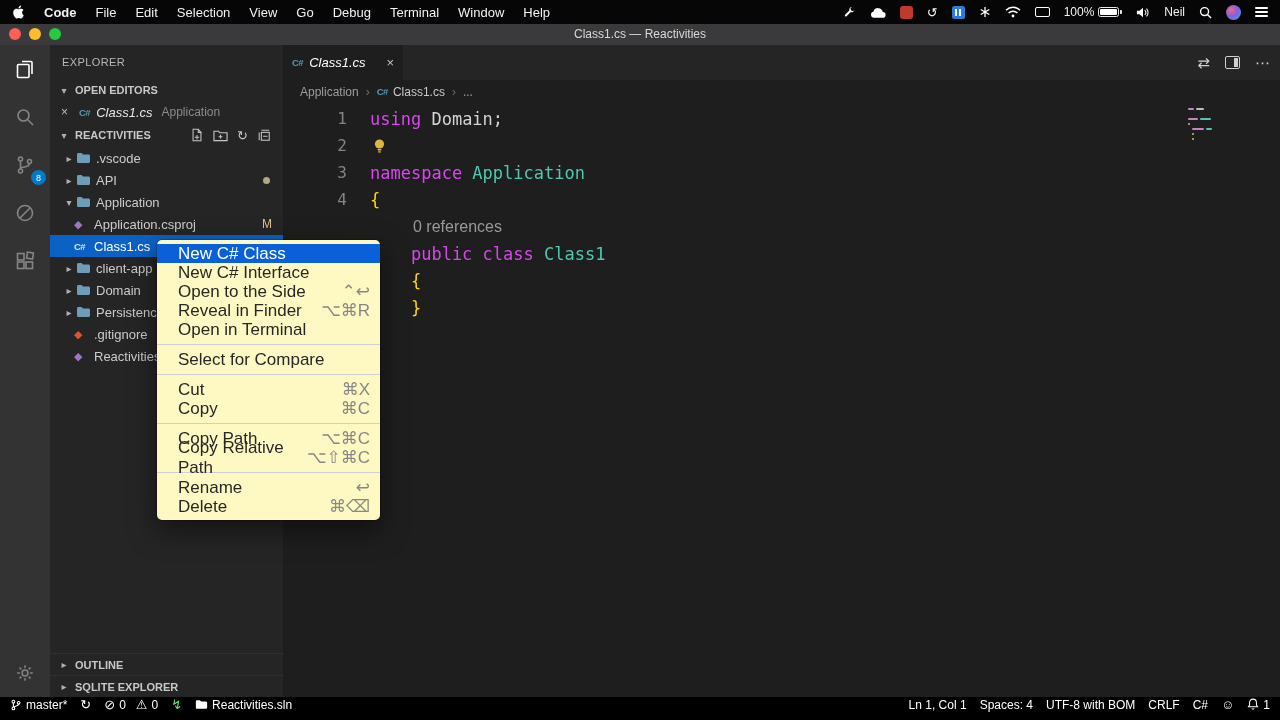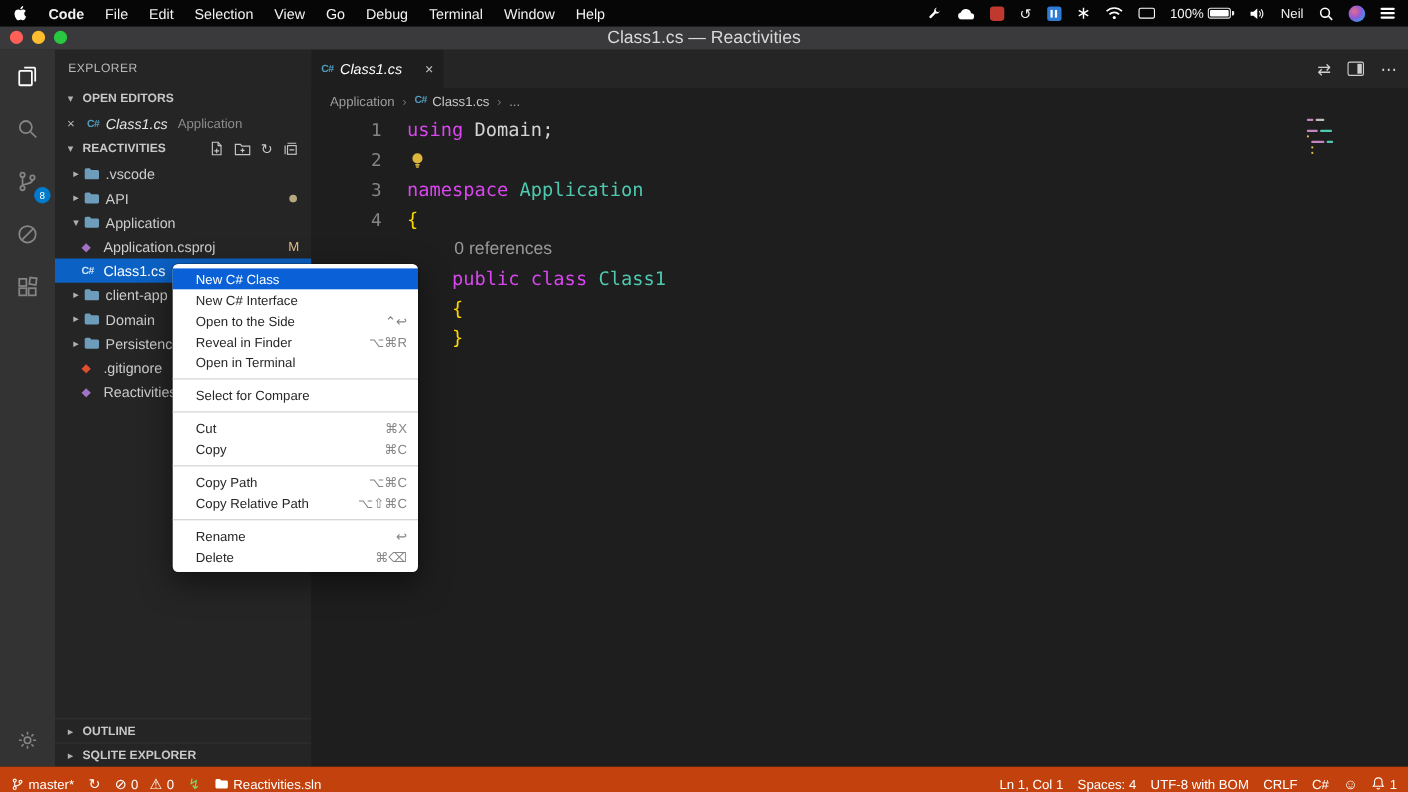--- a/index.html
+++ b/index.html
@@ -25,21 +25,21 @@
   .siri{width:15px;height:15px;border-radius:50%;background:radial-gradient(circle at 35% 35%, #e66a8e, #8e5bd8 45%, #3e96ef 75%, #54c7ca);}
   .cc-lines{display:flex;flex-direction:column;gap:2.5px;}
   .cc-lines i{display:block;width:13px;height:1.5px;background:#fff;border-radius:1px;}
   .glyph13{font-size:13px;}
 
   
   .titlebar{position:absolute;top:24px;left:0;right:0;height:21px;background:#3a3a3c;z-index:15;}
   .traffic{position:absolute;left:9px;top:4px;display:flex;gap:8px;}
   .tl{width:12px;height:12px;border-radius:50%;}
   .tl.red{background:#ff5f57}.tl.yellow{background:#febc2e}.tl.green{background:#28c840}
-  .win-title{text-align:center;line-height:21px;font-size:16px;color:#d8d8d8;}
+  .win-title{text-align:center;line-height:21px;font-size:12px;color:#d8d8d8;}
 
   
   .activitybar{position:absolute;left:0;top:45px;width:50px;bottom:23px;background:#333333;z-index:5;}
   .ab-item{height:48px;display:flex;align-items:center;justify-content:center;color:#858585;position:relative;}
   .ab-item.active{color:#ffffff;}
   .ab-badge{position:absolute;right:4px;bottom:4px;background:#007acc;color:#fff;font-size:9px;min-width:15px;height:15px;border-radius:50%;display:flex;align-items:center;justify-content:center;}
   .ab-bottom{position:absolute;bottom:0;left:0;width:50px;}
 
   
   .sidebar{position:absolute;left:50px;top:45px;width:233px;bottom:23px;background:#252526;color:#cccccc;overflow:hidden;z-index:4;}
@@ -84,28 +84,28 @@
   .gut{width:64px;text-align:right;color:#858585;flex:none;font-size:16px;}
   .lc{padding-left:23px;white-space:pre;display:flex;align-items:center;}
   .kw{color:#d946ef}.type{color:#4ec9b0}.plain{color:#d4d4d4}.brace{color:#ffd700}
   .codelens-text{font-family:"Liberation Sans", sans-serif;font-size:16px;color:#999999;margin-left:43px;white-space:nowrap;}
   .bulb{margin-left:3px;display:inline-flex;}
   .minimap{position:absolute;top:5px;right:66px;width:26px;display:flex;flex-direction:column;gap:3px;}
   .mm-row{display:flex;gap:2px;height:2px;}
   .mm{height:2px;border-radius:1px;display:block;}
 
   
-  .statusbar{position:absolute;left:0;right:0;bottom:0;height:23px;background:#c2410c;color:#fff;display:flex;align-items:flex-end;justify-content:space-between;font-size:12px;padding:0 10px;z-index:20;}
+  .statusbar{position:absolute;left:0;right:0;bottom:0;height:23px;background:#000000;color:#fff;display:flex;align-items:flex-start;justify-content:space-between;font-size:12px;padding:0 10px;z-index:20;}
   .sbl,.sbr{display:flex;align-items:center;gap:13px;}
   .sb-cell{display:flex;align-items:center;gap:4px;white-space:nowrap;}
   .green{color:#6ee06e;font-size:13px;}
   .sb-glyph{font-size:13px;}
 
   
-  .context-menu{position:absolute;left:157px;top:240px;width:223px;background:#ffffff;border-radius:5px;box-shadow:0 10px 28px rgba(0,0,0,.5), 0 0 0 1px rgba(0,0,0,.18);padding:4px 0;font-size:12px;color:#272727;z-index:50;}
+  .context-menu{position:absolute;left:157px;top:240px;width:223px;background:#fef9c3;border-radius:5px;box-shadow:0 10px 28px rgba(0,0,0,.5), 0 0 0 1px rgba(0,0,0,.18);padding:4px 0;font-size:17px;color:#272727;z-index:50;}
   .cm-item{height:19px;display:flex;align-items:center;justify-content:space-between;padding:0 10px 0 21px;}
   .cm-item.hl{background:#0a60d7;color:#ffffff;}
   .cm-shortcut{color:#878787;margin-left:12px;}
   .cm-sep{height:1px;background:#cfcfd1;margin:5px 0;}
 </style>
 </head>
 <body>
 
 <div class="screen">
 

